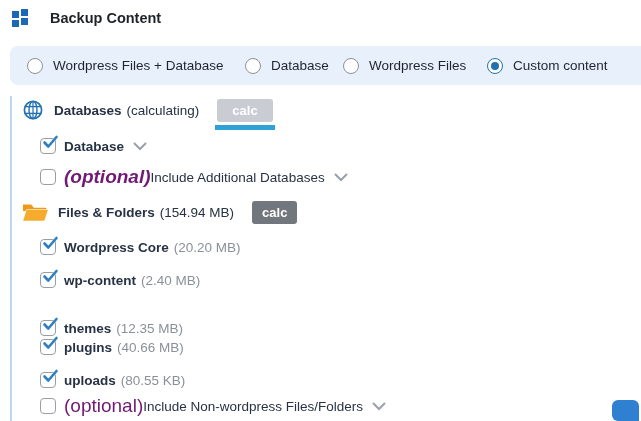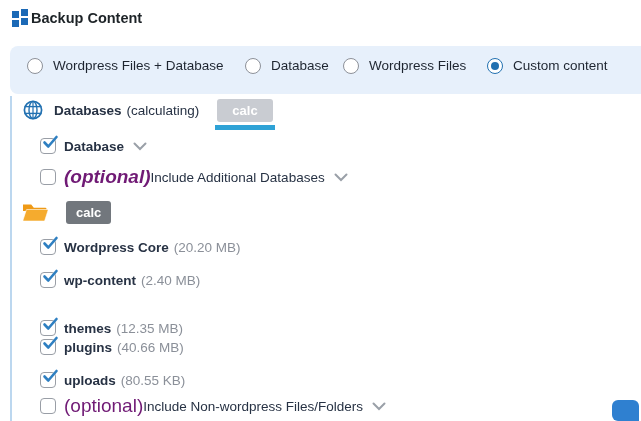--- a/index.html
+++ b/index.html
@@ -2,30 +2,30 @@
 <html><head>
 <meta charset="utf-8">
 <style>
   html,body{margin:0;padding:0;background:#fff;}
   .canvas{
     position:relative;width:641px;height:421px;background:#fff;overflow:hidden;
     font-family:"Liberation Sans","DejaVu Sans",sans-serif;
     -webkit-font-smoothing:antialiased;
   }
   
-  .header{position:absolute;top:9px;left:12px;display:flex;align-items:center;gap:2px;}
+  .header{position:absolute;top:9px;left:12px;display:flex;align-items:center;gap:21px;}
   .grid-icon{position:relative;width:17px;height:17px;display:inline-block;}
   .grid-icon i{position:absolute;width:7px;height:7px;background:#1b69b6;}
   .grid-icon i:nth-child(1){left:0;top:2px;}
   .grid-icon i:nth-child(2){left:9px;top:0;}
   .grid-icon i:nth-child(3){left:0;top:11px;}
   .grid-icon i:nth-child(4){left:9px;top:9px;}
   .title{font-size:14.5px;font-weight:700;color:#1d2327;}
   
-  .radio-bar{position:absolute;top:46px;left:10px;width:631px;height:48px;background:#e7f0fb;border-radius:8px 0 0 8px;}
+  .radio-bar{position:absolute;top:46px;left:10px;width:631px;height:39px;background:#e7f0fb;border-radius:8px 0 0 8px;}
   .radio-opt{position:absolute;top:0;height:39px;display:flex;align-items:center;gap:10px;cursor:pointer;}
   .radio{width:16px;height:16px;border-radius:50%;background:#fff;border:1px solid #8d9199;box-sizing:border-box;flex:0 0 auto;}
   .radio.sel{border:1px solid #2271b1;position:relative;}
   .radio.sel::after{content:"";position:absolute;left:3px;top:3px;width:8px;height:8px;border-radius:50%;background:#2271b1;}
   .radio-label{font-size:13.5px;color:#1e2530;}
   
   .vline{position:absolute;left:10px;top:96px;bottom:0;width:2px;background:#bcd7ef;}
   
   .row{position:absolute;display:flex;align-items:center;}
   .row.sec{left:22px;height:26px;gap:10px;}
@@ -123,20 +123,23 @@
     <svg class="chevron" width="14" height="9" viewBox="0 0 14 9">
         <polyline points="1.5,1.5 7,7 12.5,1.5" fill="none" stroke="#9aa0a8" stroke-width="2" stroke-linecap="round"></polyline>
       </svg>
   </div>
 
   <div class="row sec" style="top:199px">
     <svg width="26" height="21" viewBox="0 0 26 21">
       <path d="M1 2.5 h8.2 l2.6 3.2 h11.5 a1.2 1.2 0 0 1 1.2 1.2 v2 H1 z" fill="#ef9a16"></path>
       <path d="M4.6 7.5 h20.6 a0.8 0.8 0 0 1 0.76 1.05 l-3.1 9.6 a1.3 1.3 0 0 1 -1.24 0.9 H1.8 a0.8 0.8 0 0 1 -0.76 -1.05 l3.1 -9.6 z" fill="#f5ab2e" stroke="#ffffff" stroke-width="0.6"></path>
     </svg>
+    <span>
+      <span class="sec-title">Files &amp; Folders</span><span class="sec-detail">(154.94 MB)</span>
+    </span>
     <span class="badge dark"><span>calc</span></span>
   </div>
 
   <div class="row item" style="top:236px">
     <span class="checkbox checked">
       <svg width="17" height="15" viewBox="0 0 17 15">
           <path d="M2.5 7.5 L6.3 11.5 L14.5 2" fill="none" stroke="#2e7fc1" stroke-width="2.6" stroke-linecap="round" stroke-linejoin="round"></path>
         </svg>
     </span>
     <span class="item-label">Wordpress Core</span>

